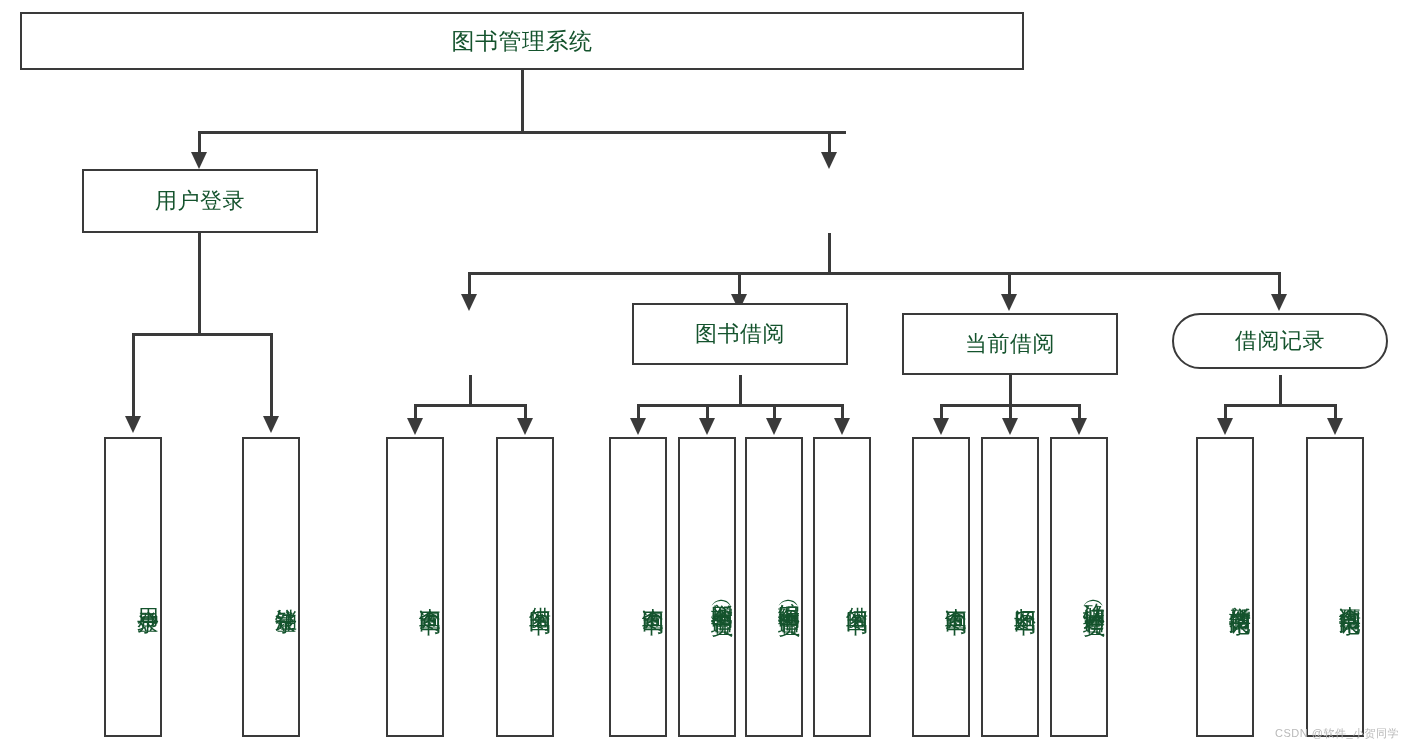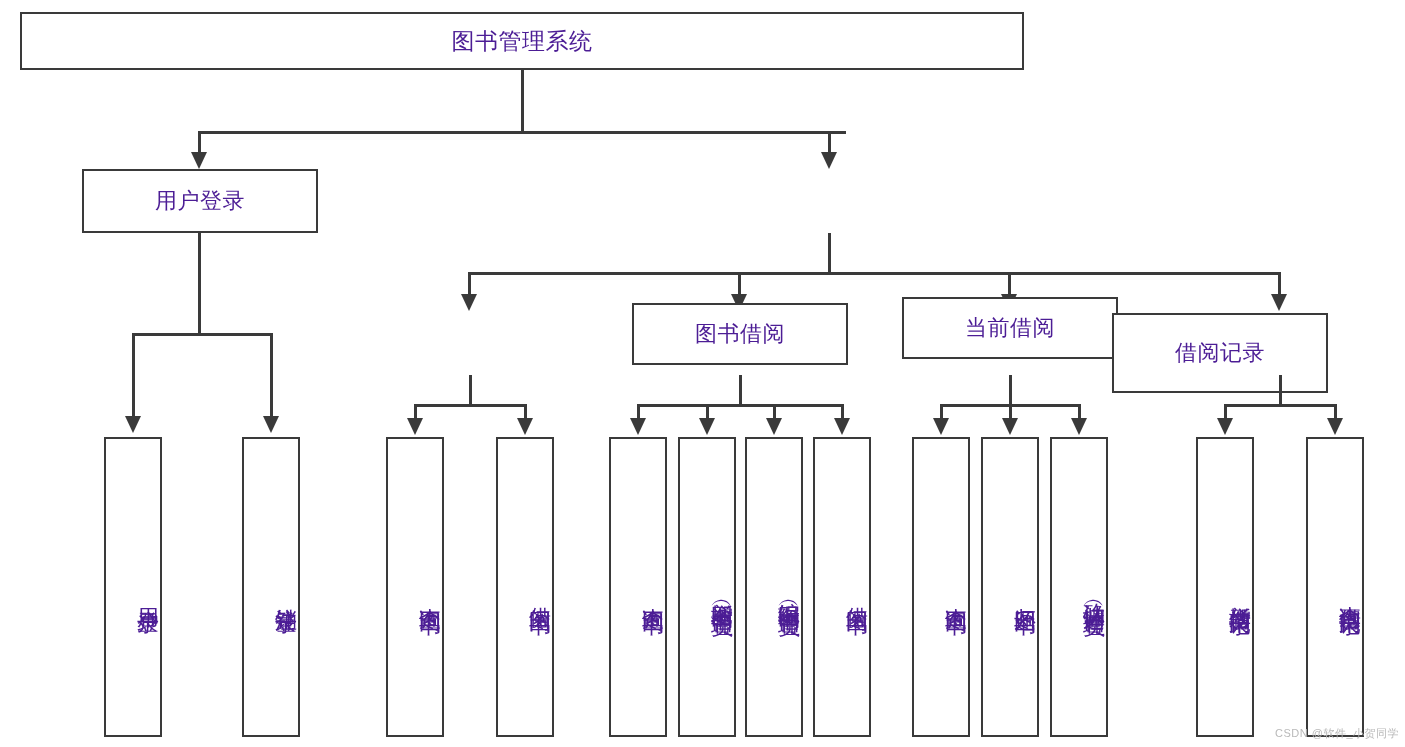--- a/index.html
+++ b/index.html
@@ -13,21 +13,21 @@
 
   
   .node{
     position:absolute;
     box-sizing:border-box;
     background:#ffffff;
     border:2.5px solid #3a3a3a;
     display:flex;
     align-items:center;
     justify-content:center;
-    color:#4c1d95;
+    color:#14532d;
     letter-spacing:0.5px;
   }
   .node.h{
     font-size:22px;
   }
   .node.root{ font-size:23px; }
   .node.leaf{
     font-size:22px;
     writing-mode:vertical-rl;
     text-orientation:upright;
@@ -96,24 +96,24 @@
   <div class="vline" style="left:738px;top:272px;height:24px;"></div>
   <div class="arrow" style="left:731px;top:294px;"></div>
   <div class="vline" style="left:1008px;top:272px;height:24px;"></div>
   <div class="arrow" style="left:1001px;top:294px;"></div>
   <div class="vline" style="left:1278px;top:272px;height:24px;"></div>
   <div class="arrow" style="left:1271px;top:294px;"></div>
 
   <div class="node h" style="left:632px;top:303px;width:216px;height:62px;">
     <span>图书借阅</span>
   </div>
-  <div class="node h" style="left:902px;top:297px;width:216px;height:62px;">
+  <div class="node h" style="left:902px;top:313px;width:216px;height:62px;">
     <span>当前借阅</span>
   </div>
-  <div class="node h" style="left:1112px;top:313px;width:216px;height:80px;">
+  <div class="node h" style="left:1172px;top:313px;width:216px;height:56px;border-radius:29px;">
     <span>借阅记录</span>
   </div>
 
   <div class="vline" style="left:469px;top:375px;height:31px;"></div>
   <div class="hline" style="left:414px;top:404px;width:112px;"></div>
   <div class="vline" style="left:414px;top:404px;height:16px;"></div>
   <div class="arrow" style="left:407px;top:418px;"></div>
   <div class="vline" style="left:524px;top:404px;height:16px;"></div>
   <div class="arrow" style="left:517px;top:418px;"></div>
 

